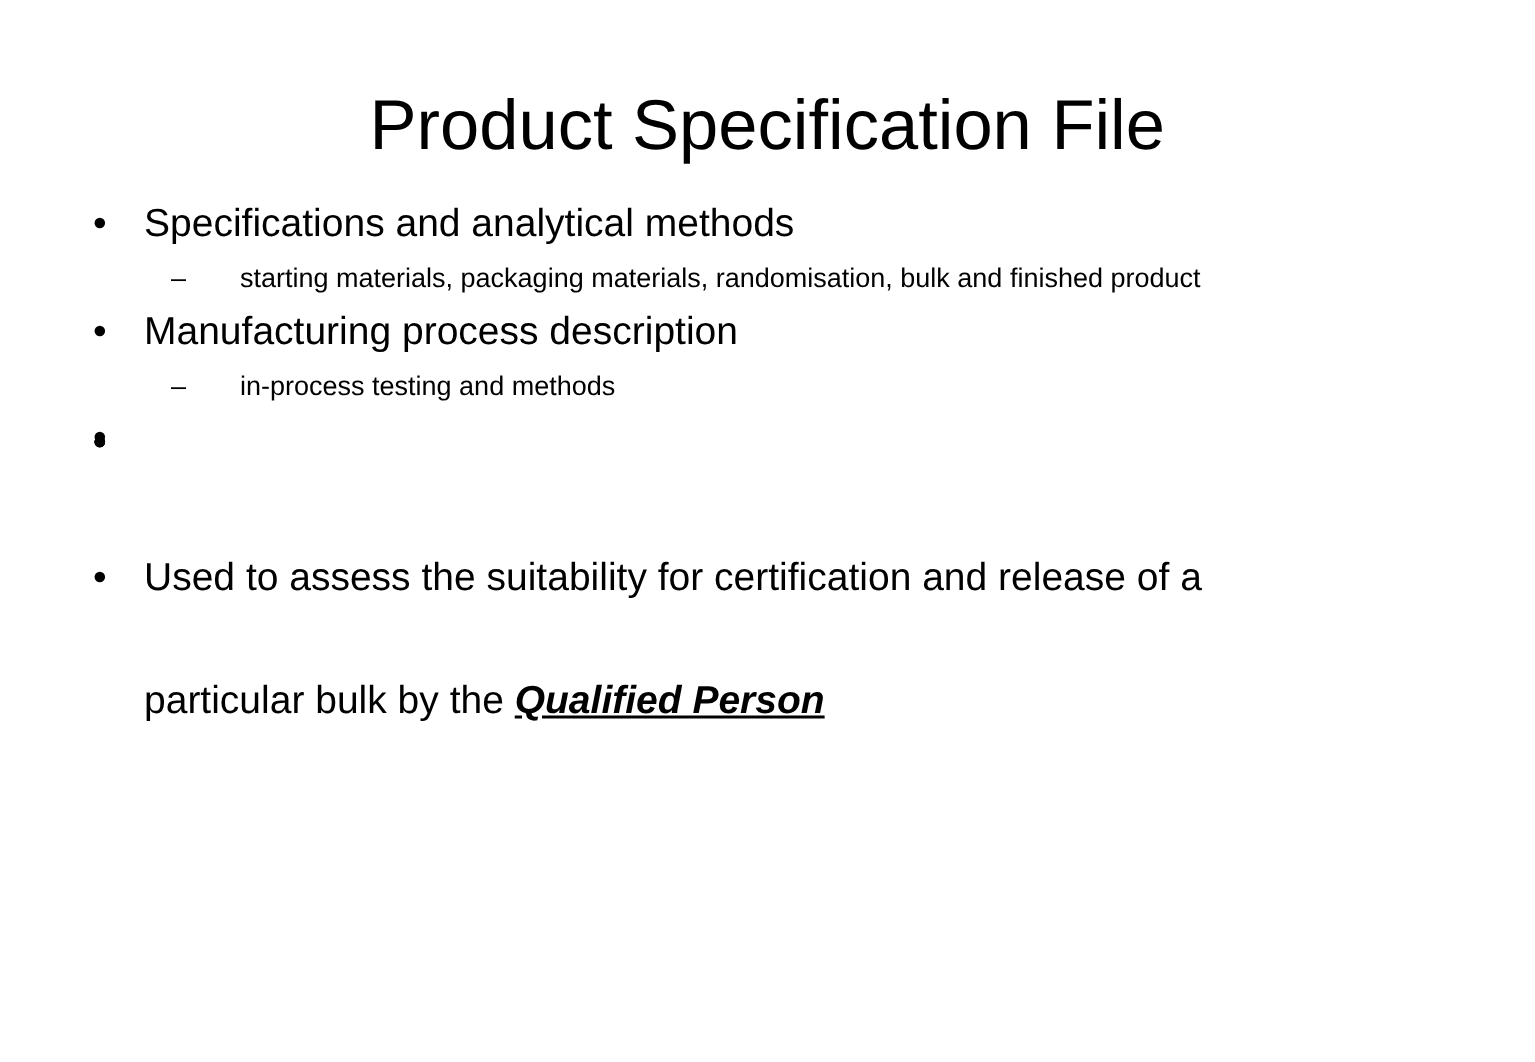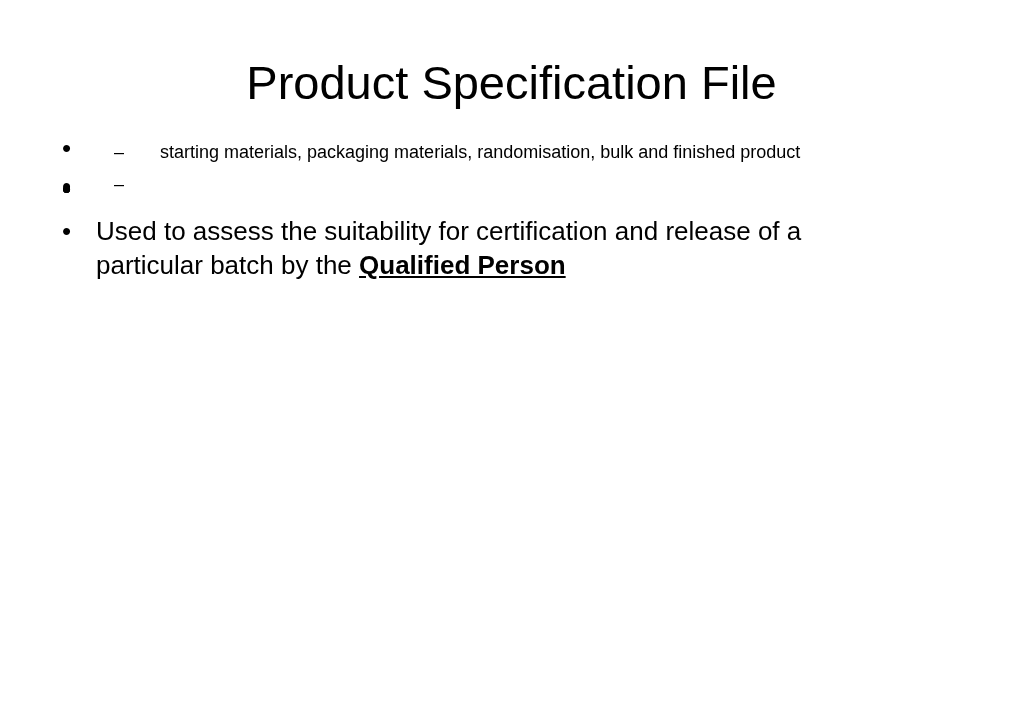--- a/index.html
+++ b/index.html
@@ -67,50 +67,55 @@
     left: 62px;
     top: 0;
     font-size: 18px;
     line-height: 1.3;
   }
   .spacer {
     height: 42px;
   }
   .wrap-line {
     display: block;
+    margin-top: 48px;
   }
   .emph {
     font-weight: bold;
     text-decoration: underline;
+    font-style: italic;
   }
 </style>
 </head>
 <body>
 
 <div class="slide">
 
   <h1 class="slide-title">Product Specification File</h1>
 
   <ul class="body-list">
 
     <li class="lvl1">
       <span class="bullet">•</span>
+      <span>Specifications and analytical methods</span>
     </li>
 
     <li class="lvl2">
       <span class="bullet">–</span>
       <span>starting materials, packaging materials, randomisation, bulk and finished product</span>
     </li>
 
     <li class="lvl1">
       <span class="bullet">•</span>
+      <span>Manufacturing process description</span>
     </li>
 
     <li class="lvl2">
       <span class="bullet">–</span>
+      <span>in-process testing and methods</span>
     </li>
 
     <li class="lvl1">
       <span class="bullet">•</span>
     </li>
 
     <li class="lvl1">
       <span class="bullet">•</span>
     </li>
 
@@ -124,17 +129,17 @@
 
     <li class="lvl1">
       <span class="bullet">•</span>
     </li>
 
     <li class="spacer"></li>
 
     <li class="lvl1">
       <span class="bullet">•</span>
       <span class="wrap-line">Used to assess the suitability for certification and release of a</span>
-      <span class="wrap-line"><span>particular batch by the </span><span class="emph">Qualified Person</span></span>
+      <span class="wrap-line"><span>particular bulk by the </span><span class="emph">Qualified Person</span></span>
     </li>
 
   </ul>
 </div>
 
 </body></html>

